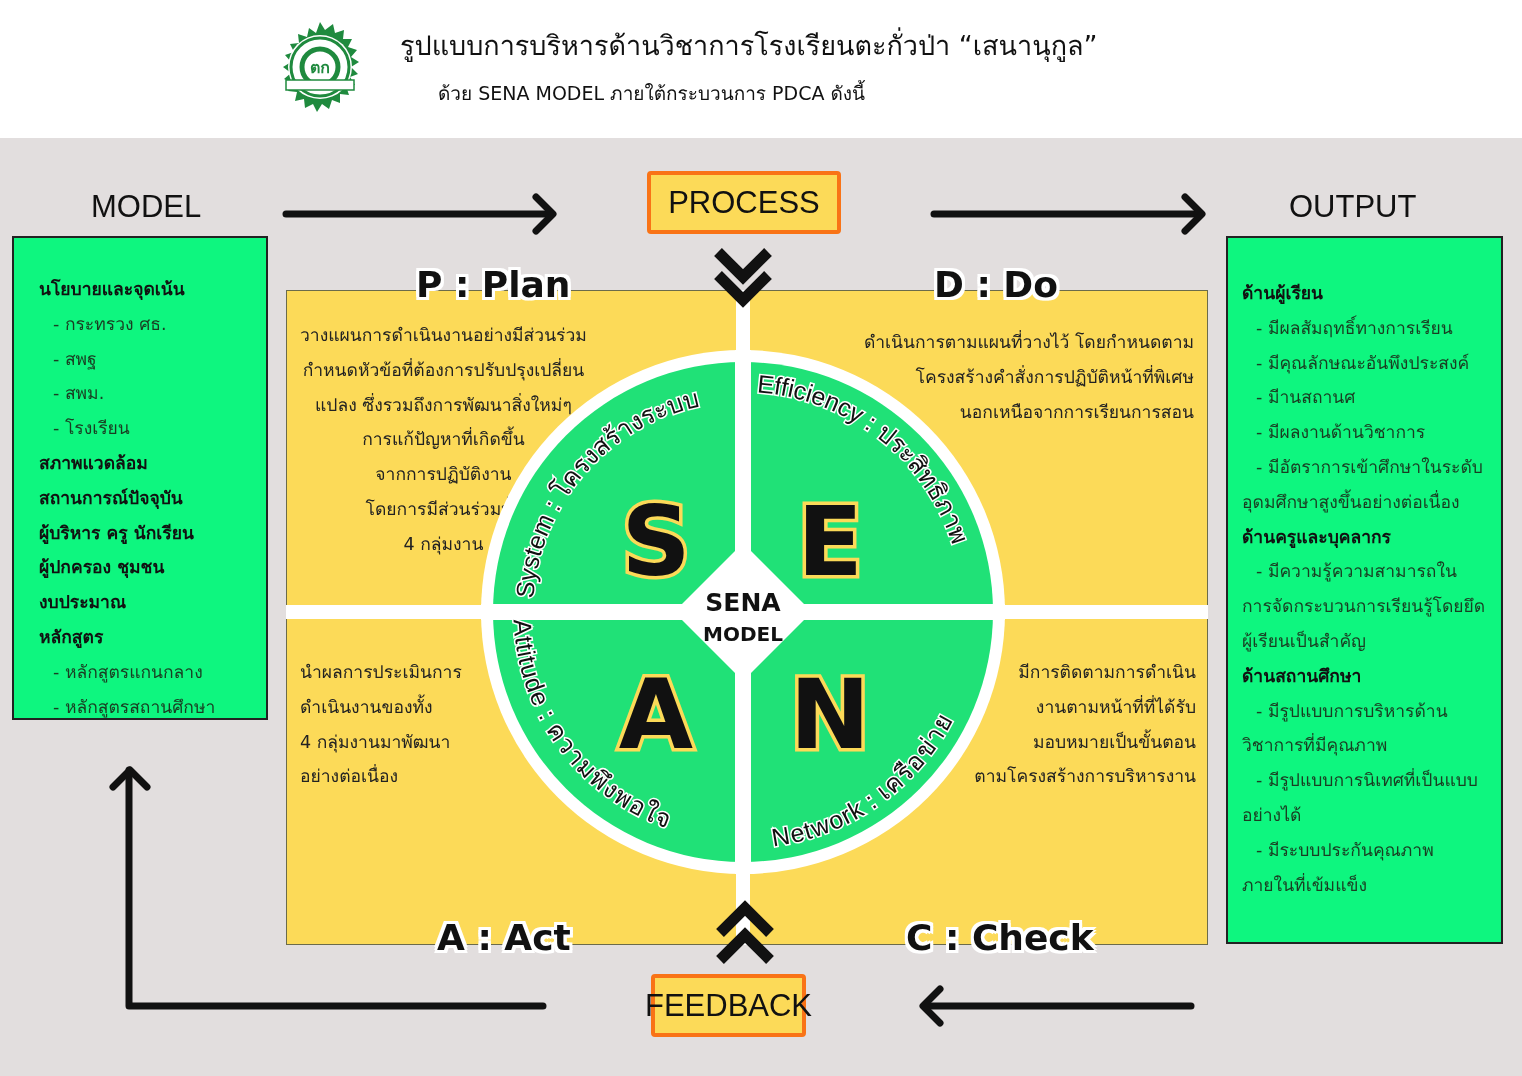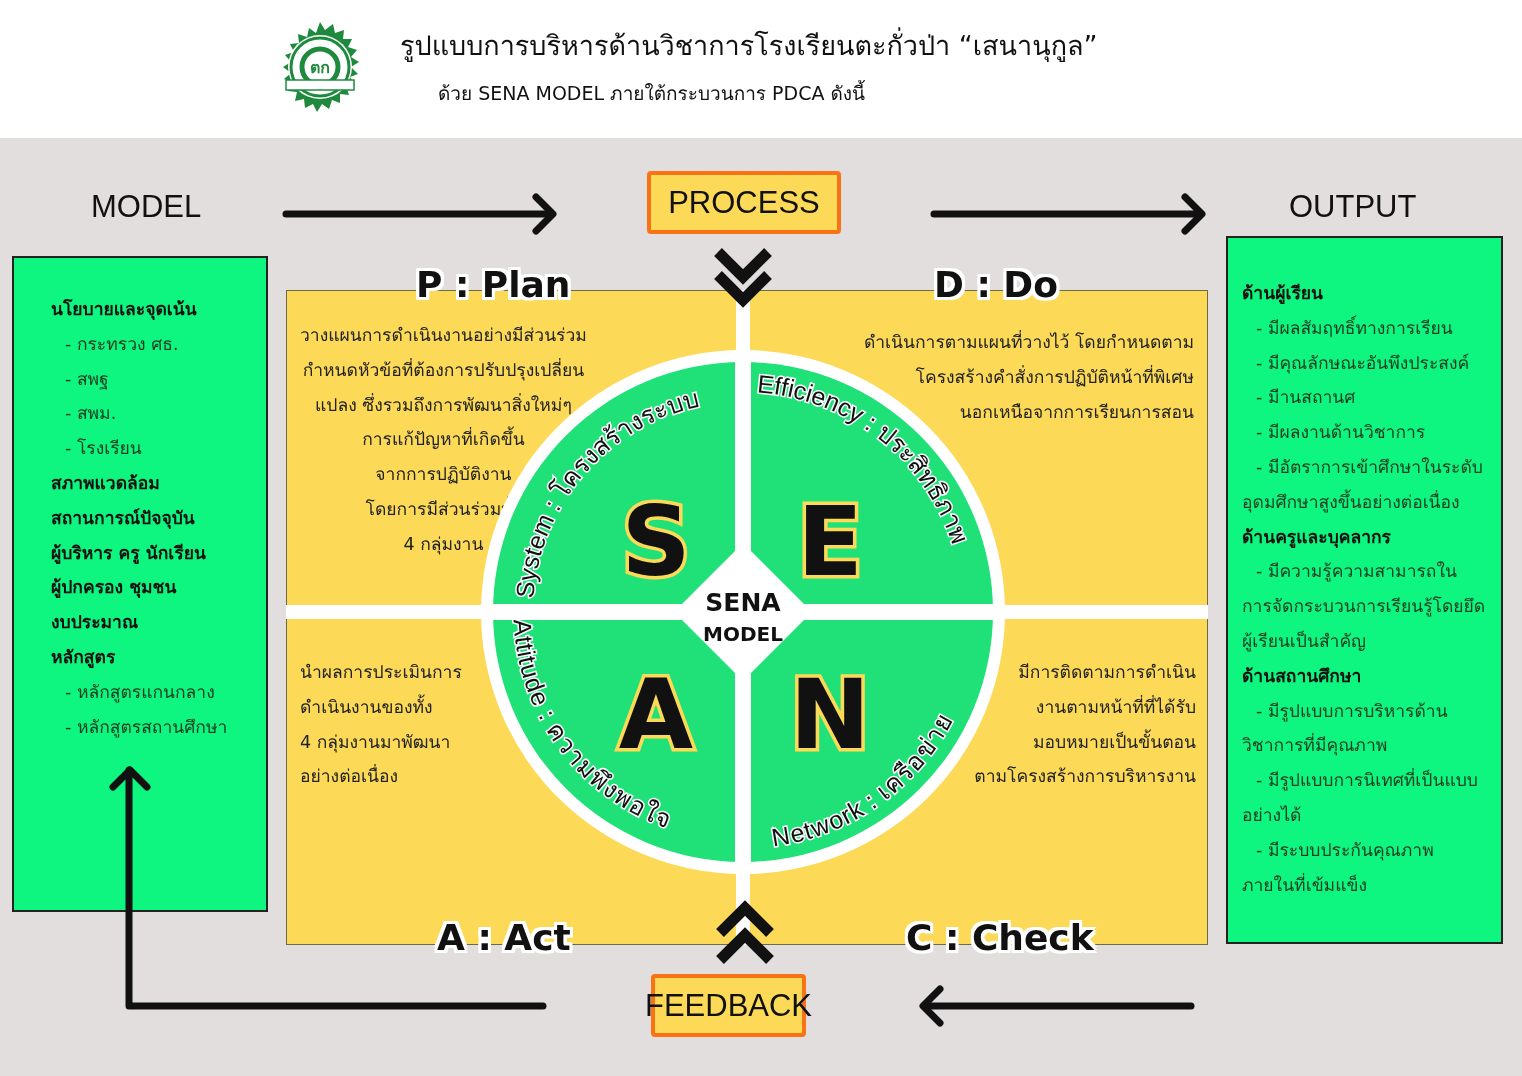--- a/index.html
+++ b/index.html
@@ -57,21 +57,21 @@
 <div class="lbl" style="left:91px; top:189px;">MODEL</div>
 <div class="lbl" style="left:1289px; top:189px;">OUTPUT</div>
 
 <div class="procbox" style="left:647px; top:171px; width:194px; height:63px;">
   <span>PROCESS</span>
 </div>
 <div class="procbox" style="left:651px; top:974px; width:155px; height:63px;">
   <span>FEEDBACK</span>
 </div>
 
-<div class="greenbox" style="left:12px; top:236px; width:256px; height:656px; padding:34px 0 0 37px;margin-top:20px;">
+<div class="greenbox" style="left:12px; top:236px; width:256px; height:484px; padding:34px 0 0 25px;">
   <div id="input-list">
       <div class="line b">นโยบายและจุดเน้น</div>
       <div class="line sub">- กระทรวง ศธ.</div>
       <div class="line sub">- สพฐ</div>
       <div class="line sub">- สพม.</div>
       <div class="line sub">- โรงเรียน</div>
       <div class="line b">สภาพแวดล้อม</div>
       <div class="line b">สถานการณ์ปัจจุบัน</div>
       <div class="line b">ผู้บริหาร ครู นักเรียน</div>
       <div class="line b">ผู้ปกครอง ชุมชน</div>

